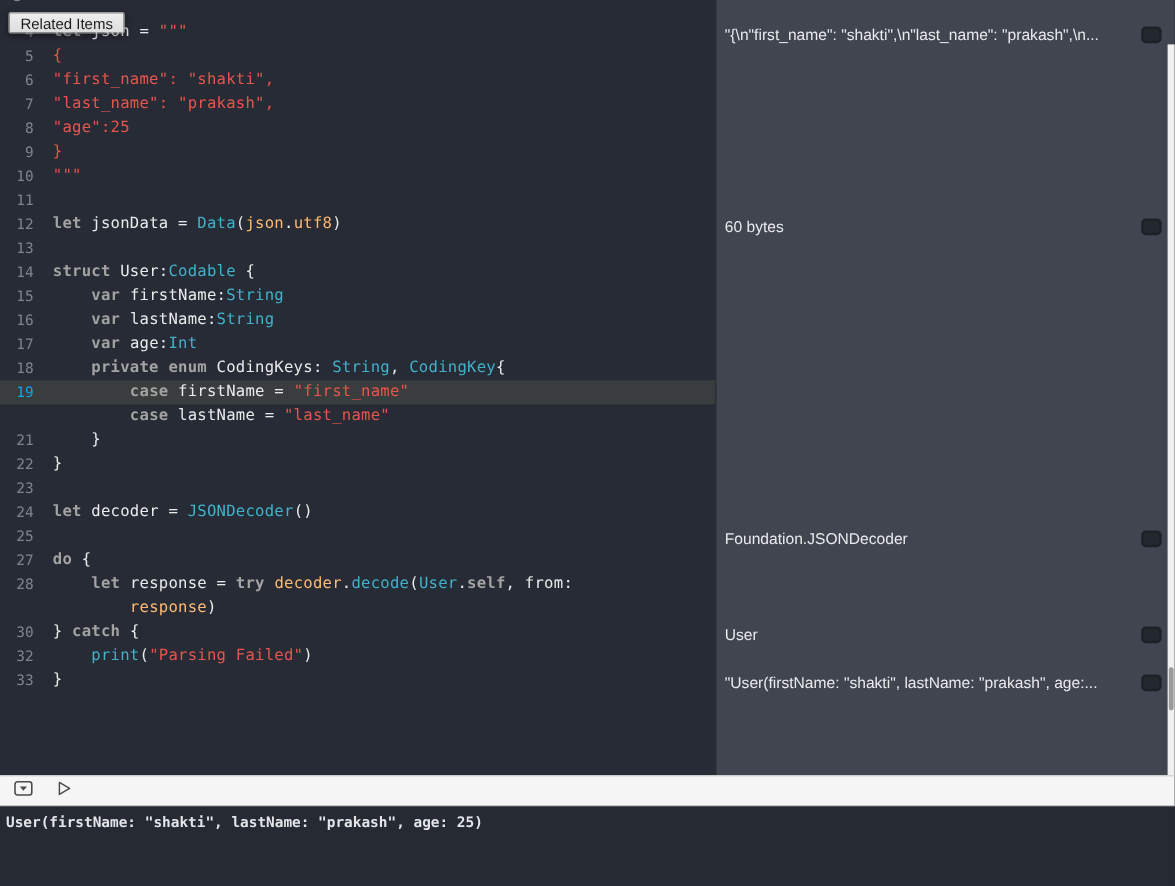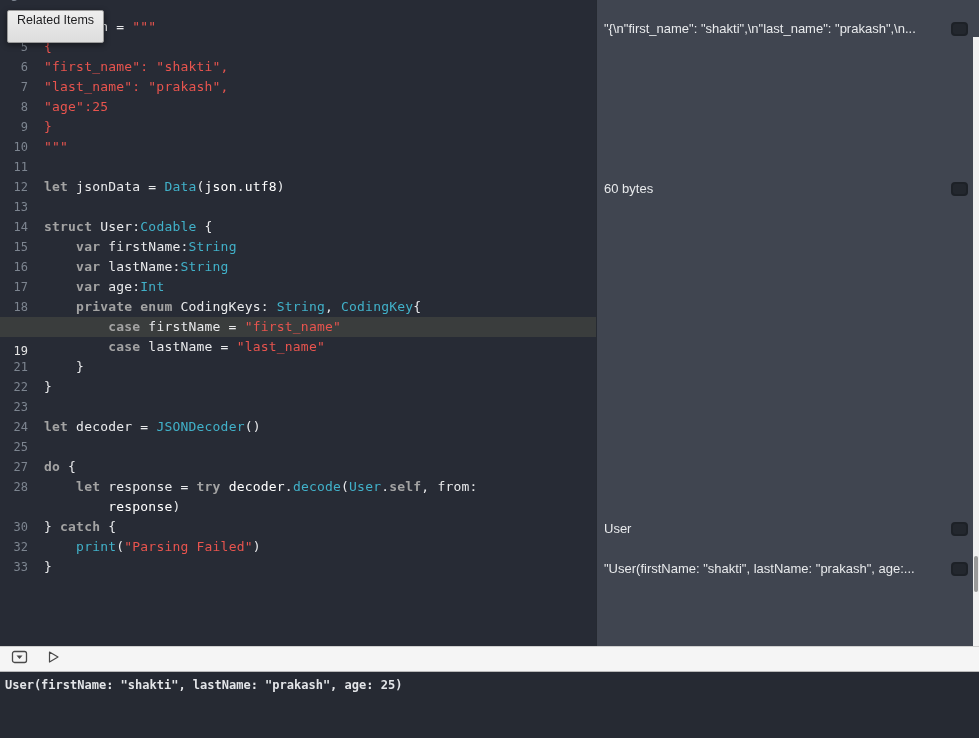--- a/index.html
+++ b/index.html
@@ -10,31 +10,31 @@
   .main { position:absolute; left:0; top:0; width:979px; height:646px; display:flex; }
 
   
   .editor { position:relative; width:596px; height:646px; background:#272b35; overflow:hidden;
             font-family:"DejaVu Sans Mono","Liberation Mono",monospace; font-size:13px; }
   .code-lines { padding-top:17px; }
   .code-row { height:20px; line-height:20px; white-space:nowrap; }
   .code-row.hl { background:#3a3d3d; }
   .gutter-num { display:inline-block; width:28px; text-align:right; color:#7d8590;
                 font-size:12px; vertical-align:top; }
-  .code-row.hl .gutter-num { color:#e5e5e5;margin-top:24px; }
+  .code-row.hl .gutter-num { color:#0ea5e9; }
   .code-text { white-space:pre; margin-left:16px; letter-spacing:0.2px; }
   .tok-w { color:#e9eaec; }
   .tok-k { color:#a3a3a3; font-weight:bold; }
   .tok-t { color:#41b1c9; }
   .tok-s { color:#e8544e; }
-  .tok-g { color:#ffffff; }
+  .tok-g { color:#fdba74; }
   .line3-sliver { position:absolute; top:-10px; left:11px; color:#7d8590; font-size:12px; }
 
   
-  .tooltip { position:absolute; left:7px; top:10px; height:33px; padding:1px 9px 2px 9px;
+  .tooltip { position:absolute; left:7px; top:10px; height:18px; padding:1px 9px 2px 9px;
              background:linear-gradient(#eeeeee,#dddddd); border:1px solid #9a9a9a; border-radius:2px;
              box-shadow:0 2px 6px rgba(0,0,0,0.45); color:#1d1d1f; font-size:12.5px; line-height:16px;
              z-index:20; white-space:nowrap; }
 
   
   .sidebar { position:relative; width:383px; height:646px; background:#404550;
              border-left:1px solid #262a32; overflow:hidden; }
   .result-row { position:absolute; left:0; width:100%; height:20px; line-height:20px; }
   .result-text { position:absolute; left:7px; top:0; right:8px; color:#e8eaec; font-size:13px;
                  white-space:nowrap; overflow:hidden; }
@@ -101,20 +101,24 @@
 
     <div class="sidebar">
         <div class="result-row" style="top: 19px;">
           <span class="result-text">"{\n"first_name": "shakti",\n"last_name": "prakash",\n...</span>
           <span class="result-icon"></span>
         </div>
         <div class="result-row" style="top: 179px; padding-left: 20px;">
           <span class="result-text">60 bytes</span>
           <span class="result-icon"></span>
         </div>
+        <div class="result-row" style="top: 439px;">
+          <span class="result-text">Foundation.JSONDecoder</span>
+          <span class="result-icon"></span>
+        </div>
         <div class="result-row" style="top: 519px;">
           <span class="result-text">User</span>
           <span class="result-icon"></span>
         </div>
         <div class="result-row" style="top: 559px;">
           <span class="result-text">"User(firstName: "shakti", lastName: "prakash", age:...</span>
           <span class="result-icon"></span>
         </div>
       </div>
 

